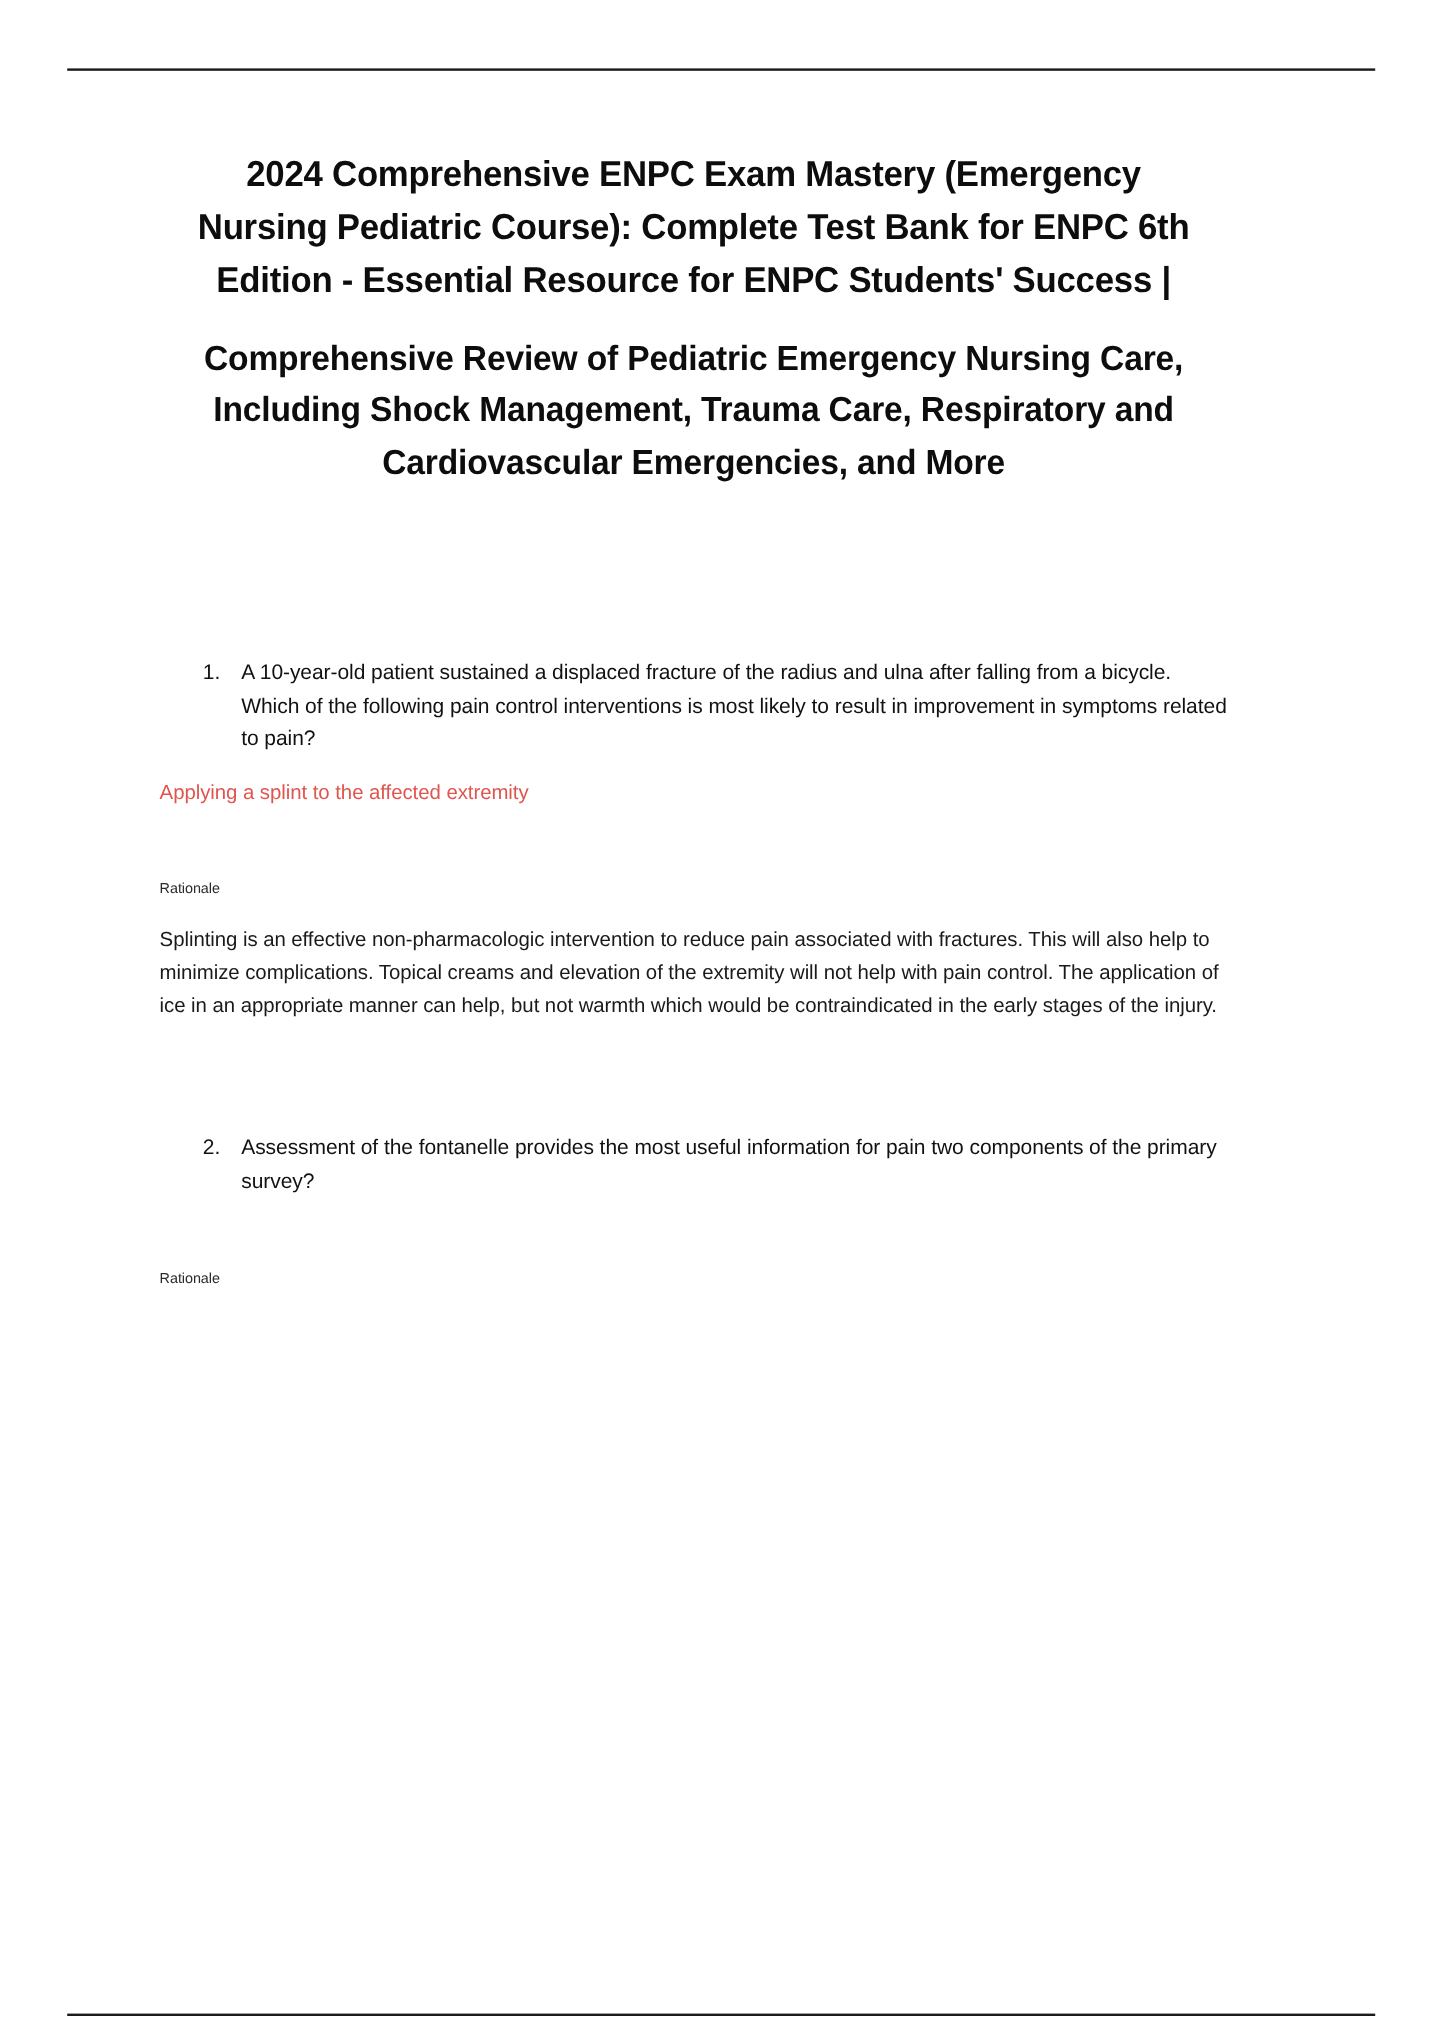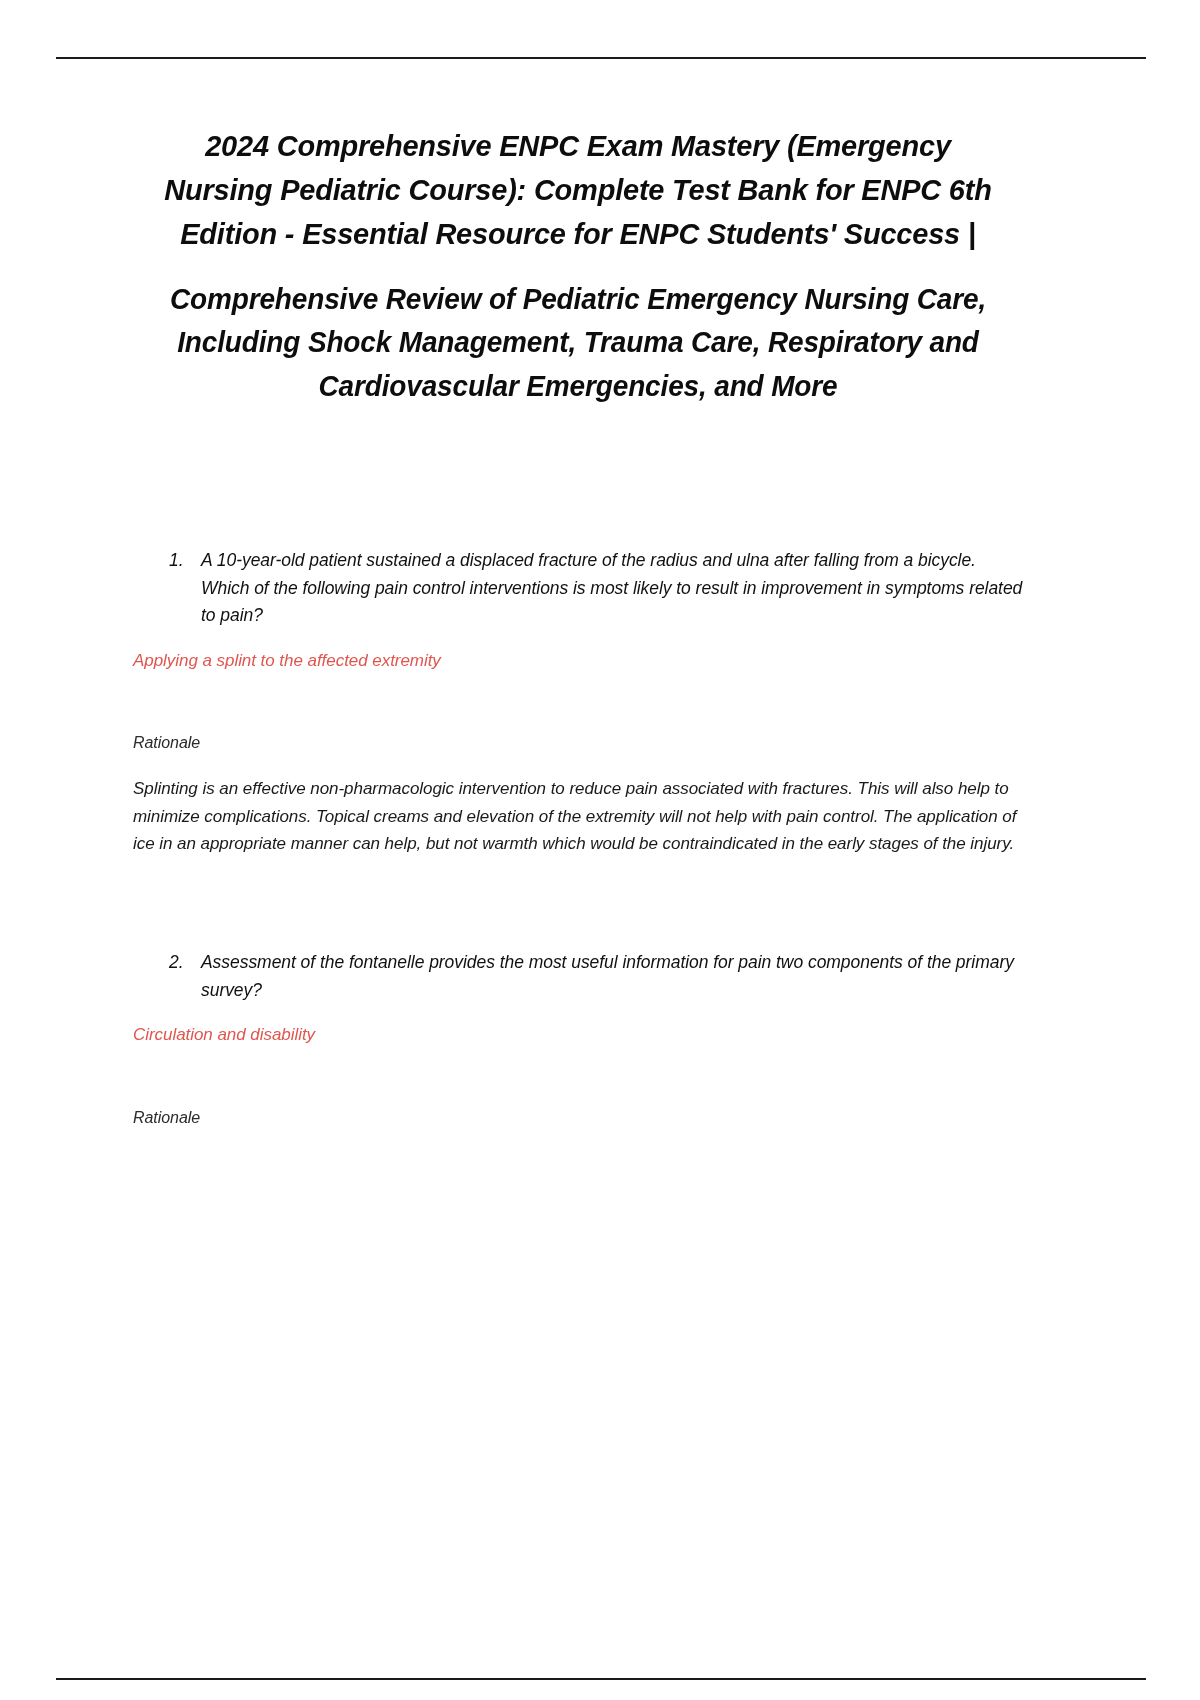--- a/index.html
+++ b/index.html
@@ -14,21 +14,20 @@
     position: relative;
     font-family: "Liberation Sans", "DejaVu Sans", sans-serif;
     -webkit-font-smoothing: antialiased;
   }
 
   .page {
     position: absolute;
     inset: 0;
     background: #ffffff;
     overflow: hidden;
-    font-style: italic;
   }
 
   
   .rule {
     position: absolute;
     left: 56px;
     width: 1090px;
     height: 0;
     border-top: 2px solid #1a1a1a;
   }
@@ -103,21 +102,21 @@
   .answer {
     margin-top: 18px;
     font-size: 17px;
     line-height: 1.5;
     color: #e0564f;
     letter-spacing: -0.05px;
   }
 
   .rationale-label {
     margin-top: 58px;
-    font-size: 16px;
+    font-size: 12px;
     line-height: 1.5;
     color: #2b2b2b;
     letter-spacing: -0.05px;
   }
 
   .rationale-body {
     margin-top: 20px;
     font-size: 17px;
     line-height: 1.6;
     color: #1a1a1a;
@@ -149,19 +148,18 @@
         <div class="answer">Applying a splint to the affected extremity</div>
         <div class="rationale-label">Rationale</div>
         <div class="rationale-body">Splinting is an effective non-pharmacologic intervention to reduce pain associated with fractures. This will also help to minimize complications. Topical creams and elevation of the extremity will not help with pain control. The application of ice in an appropriate manner can help, but not warmth which would be contraindicated in the early stages of the injury.</div>
       </div>
 
       <div class="qa-block later">
         <div class="question-row">
           <div class="q-num">2.</div>
           <div class="q-text">Assessment of the fontanelle provides the most useful information for pain two components of the primary survey?</div>
         </div>
-        <div class="answer">Circulation and disability</div>
         <div class="rationale-label">Rationale</div>
       </div>
 
     </div>
   </div>
 </div>
 
 </body></html>

